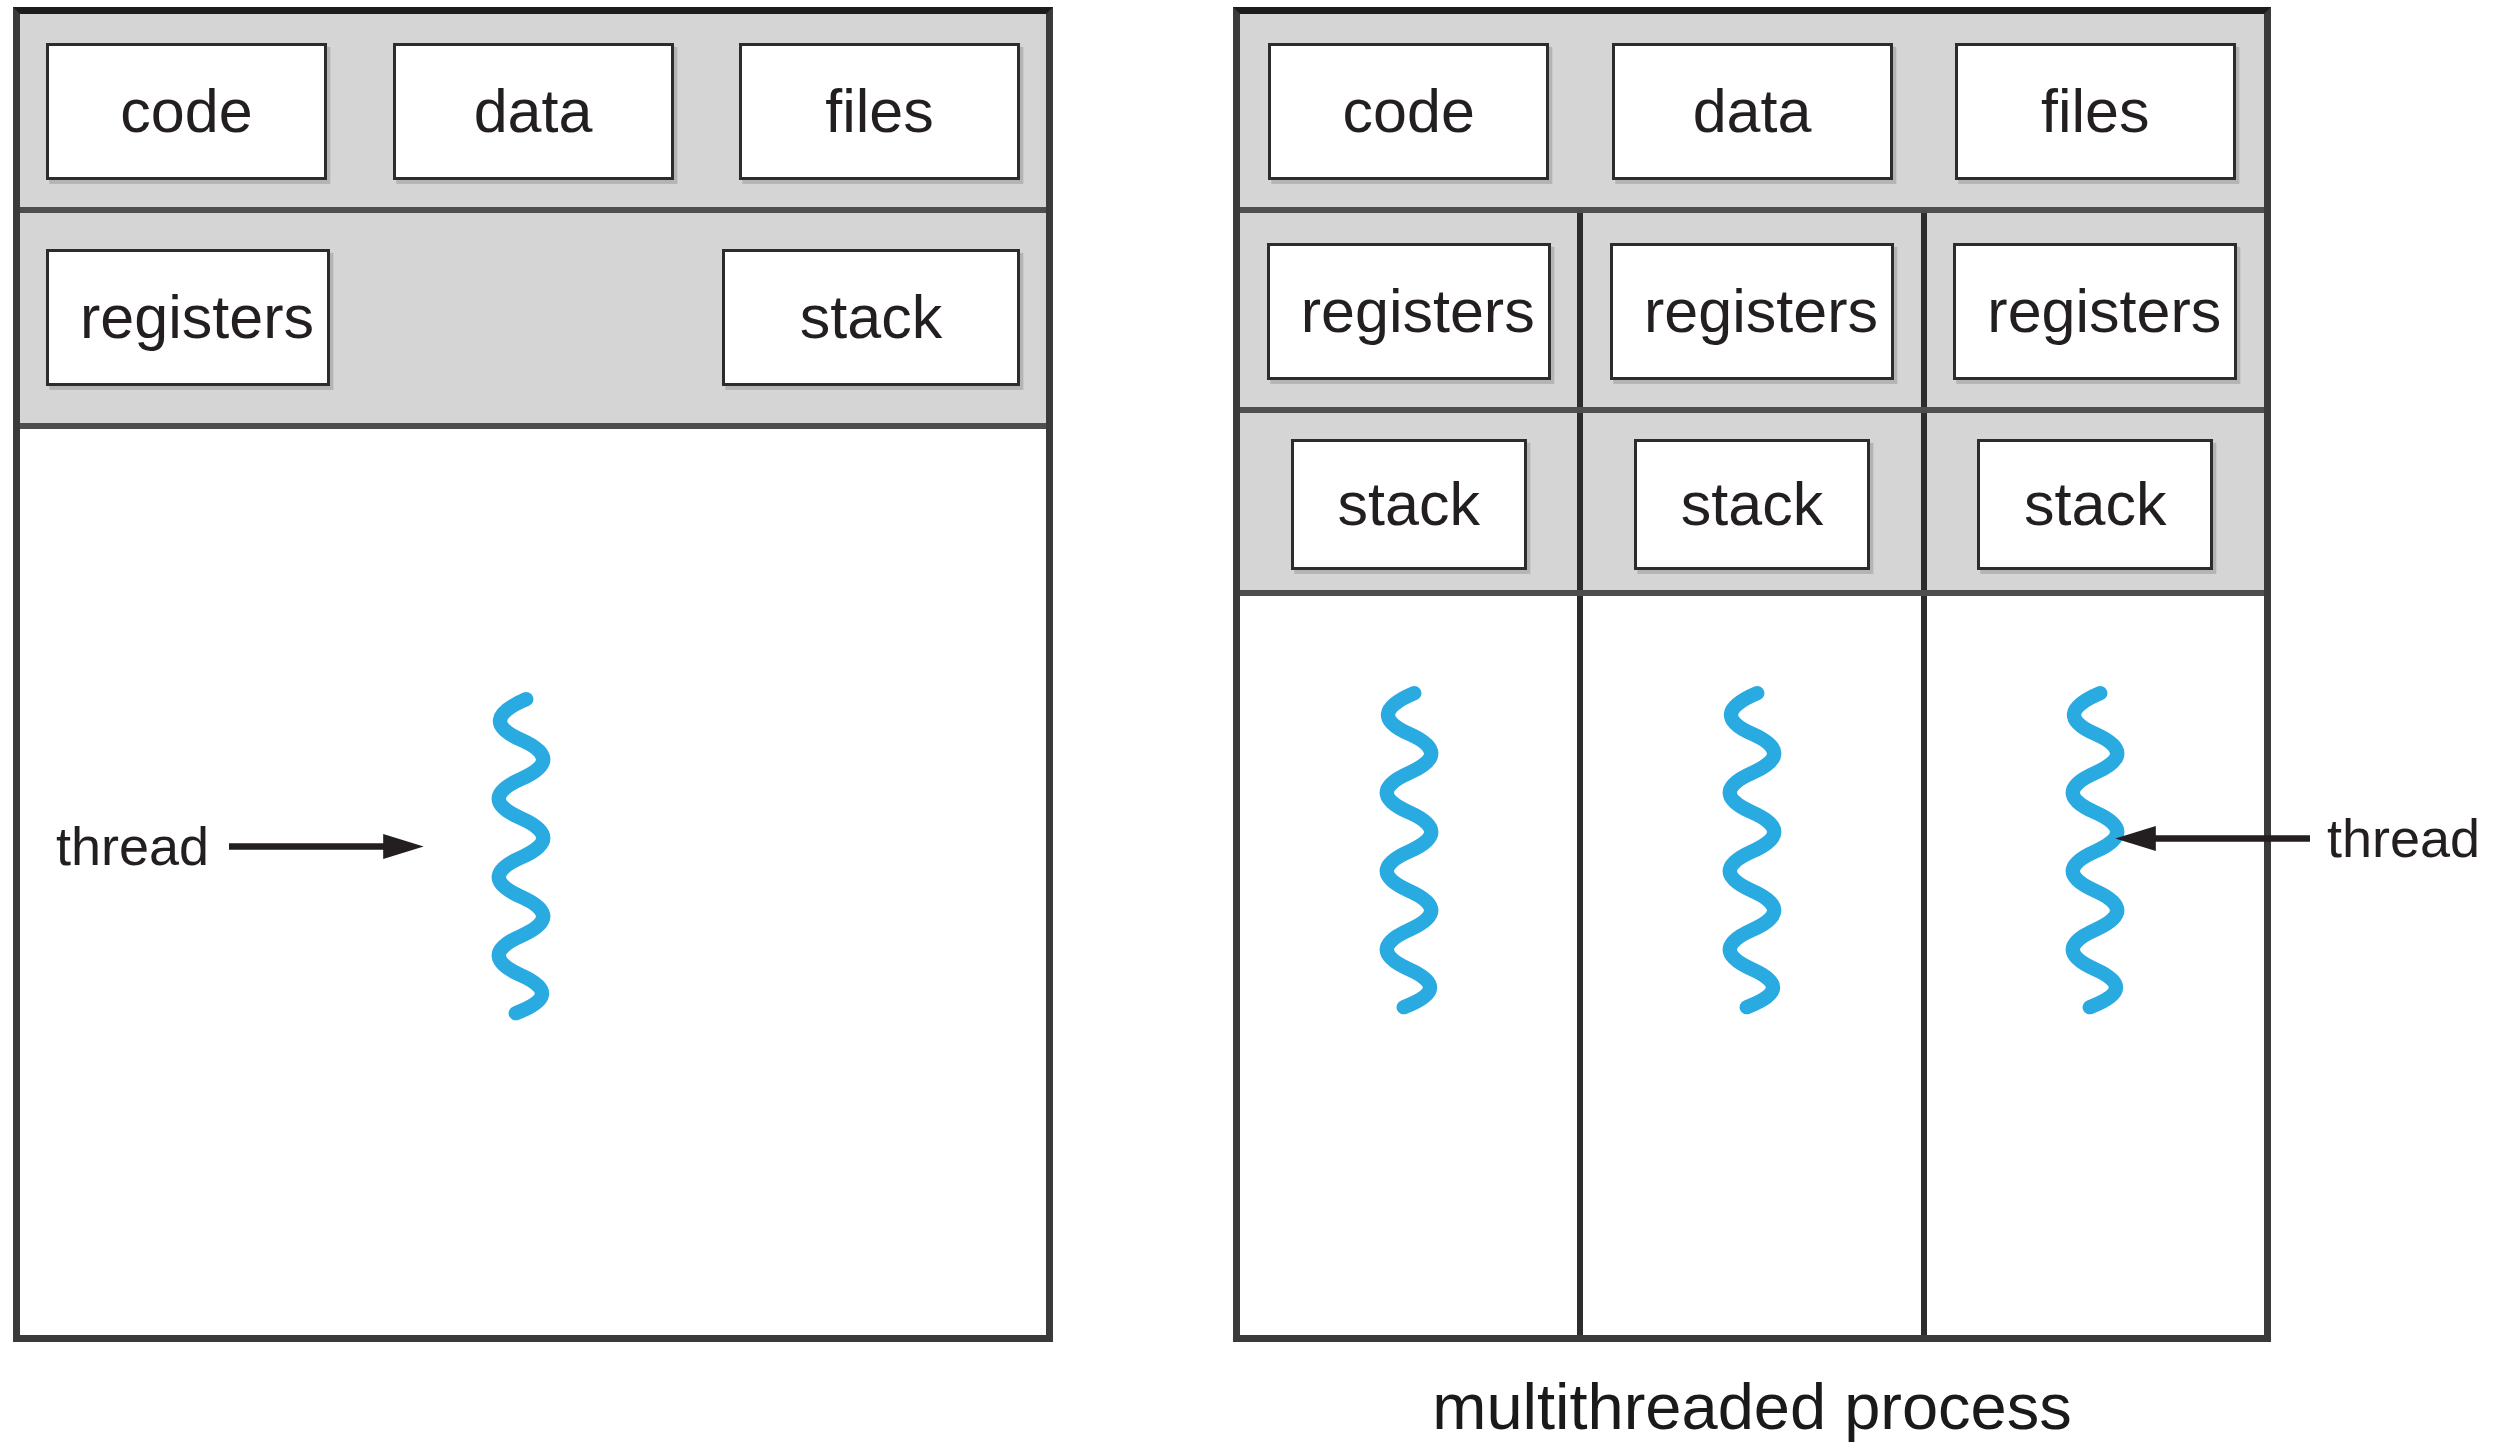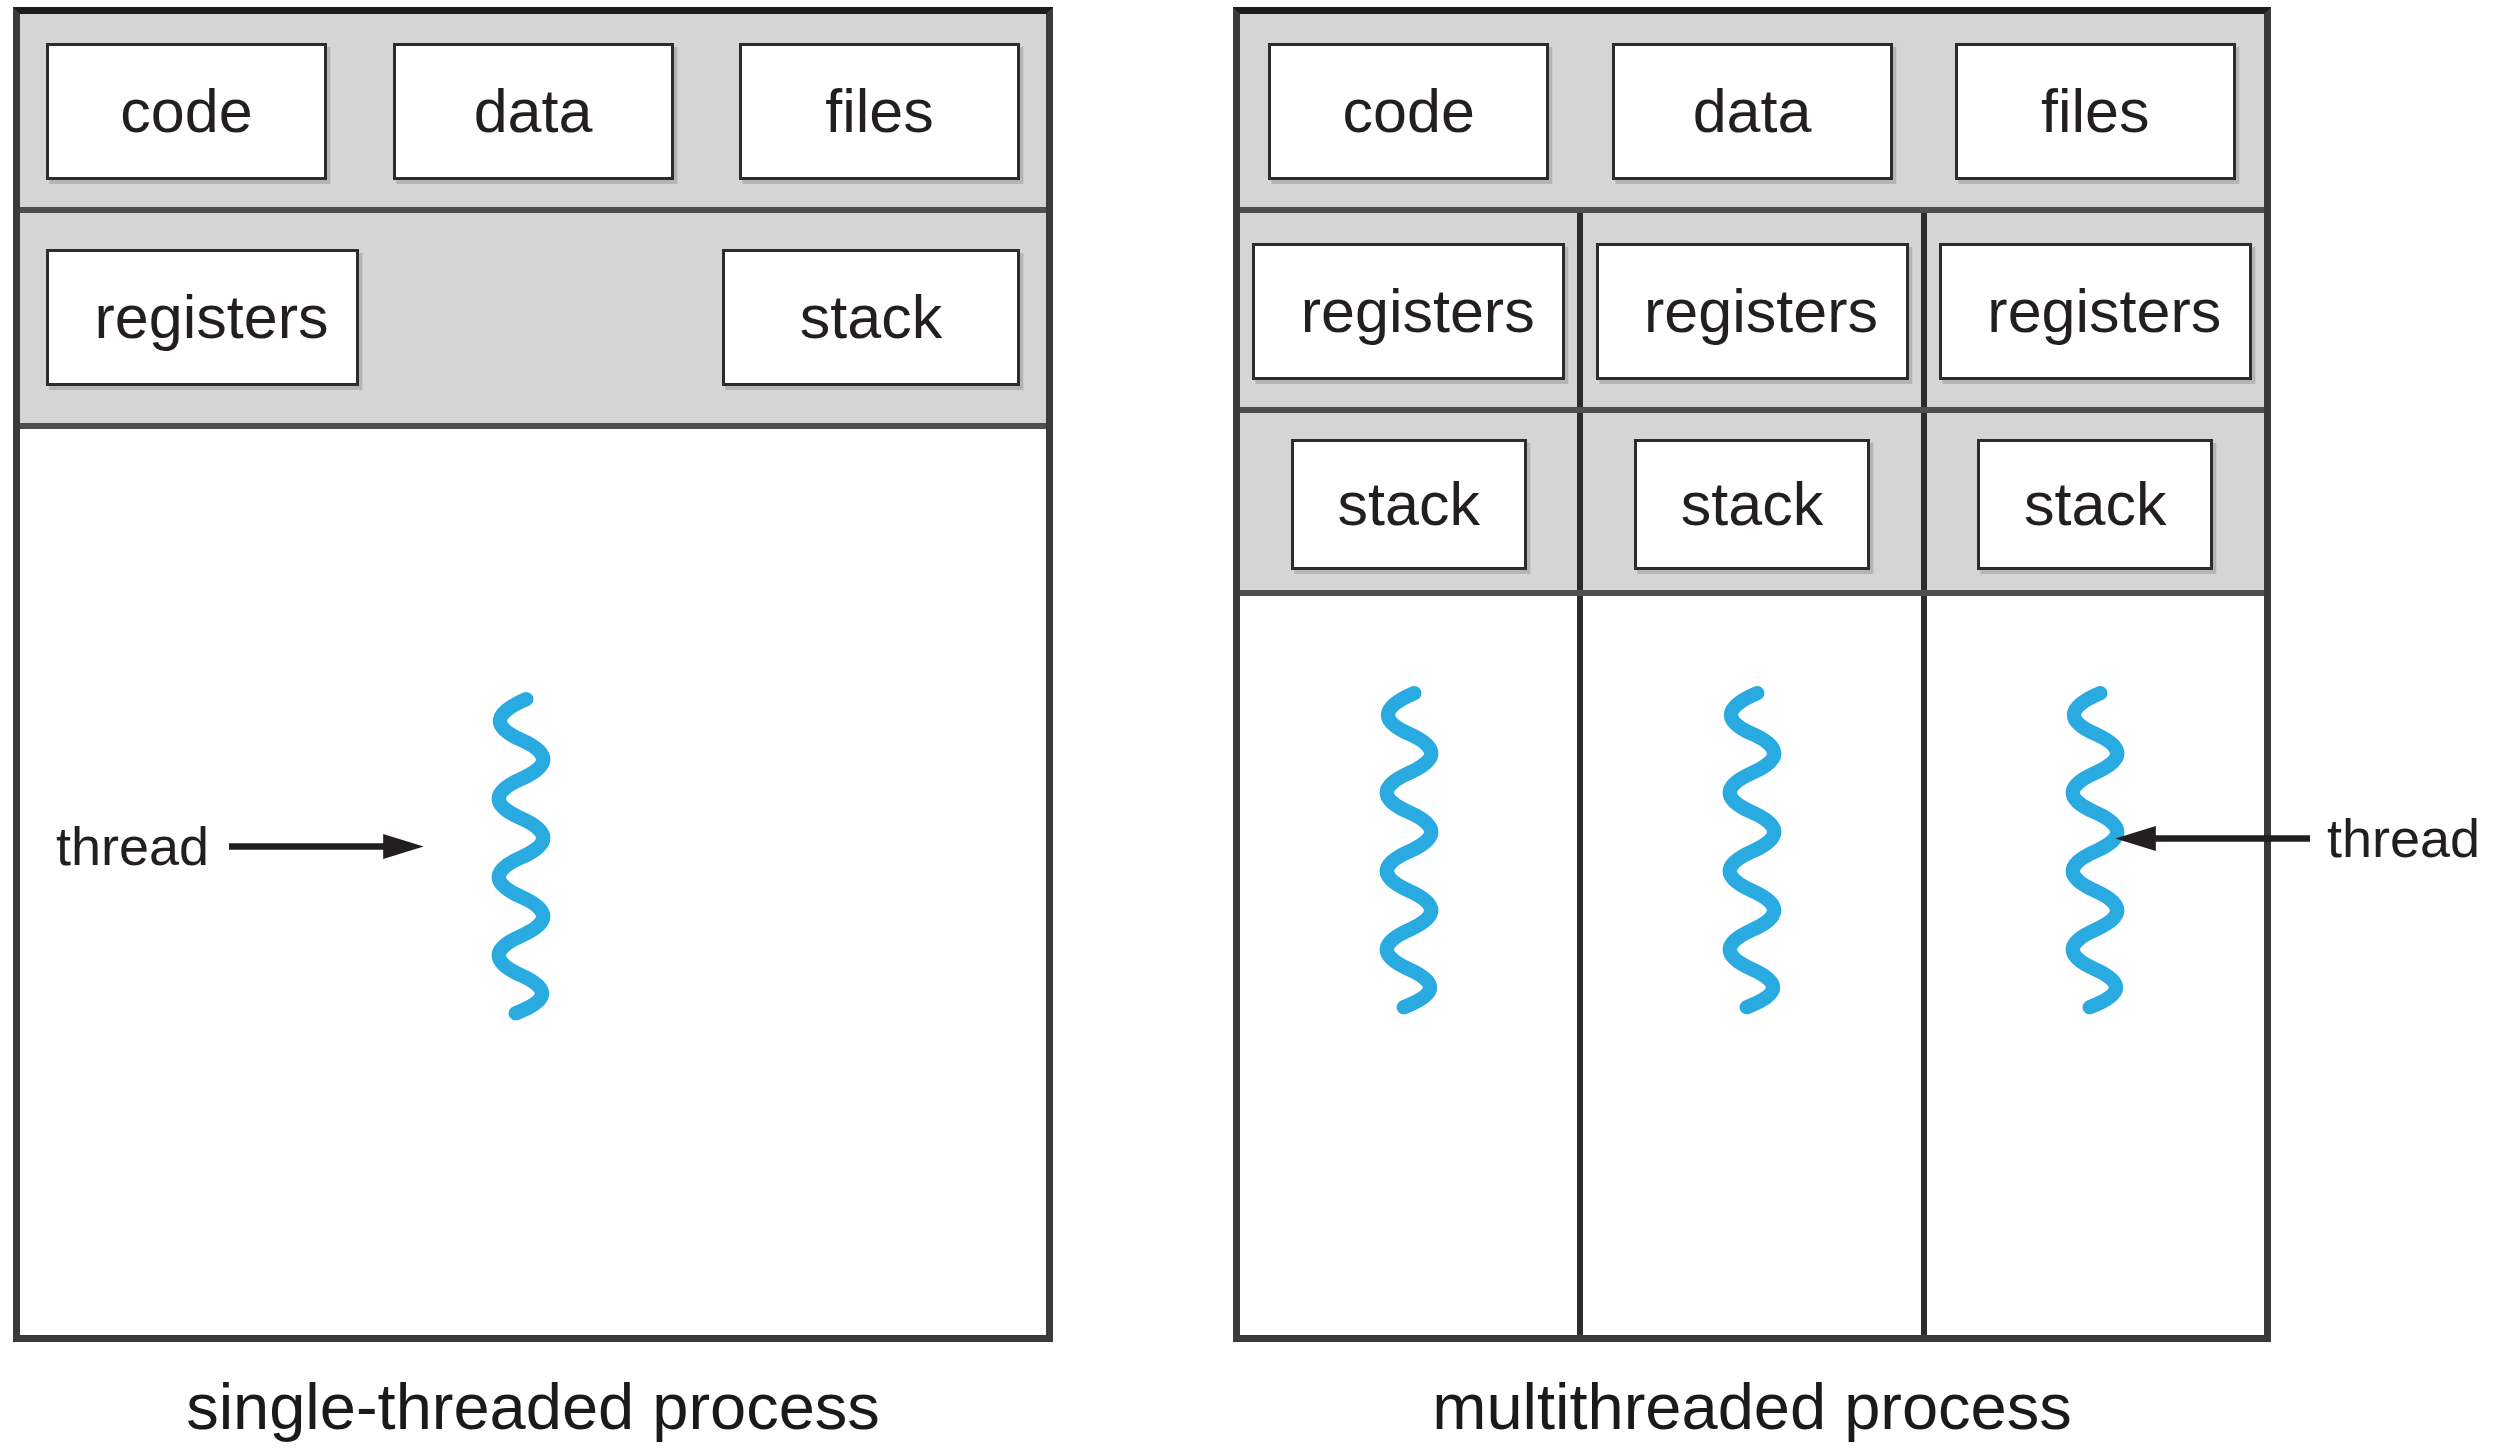--- a/index.html
+++ b/index.html
@@ -52,21 +52,21 @@
   
   .box{
     background:#fff;
     border:3.3px solid var(--box-border);
     box-shadow:3.3px 3.9px 0 rgba(35,31,32,0.18);
     display:flex;align-items:center;justify-content:center;
     box-sizing:border-box;
     font-size:61px;line-height:1;color:var(--ink);
   }
   .box-top{width:281px;height:137px;text-align:center;}
-  .box-registers{width:313px;height:137px;padding-left:18px;}
+  .box-registers{width:284px;height:137px;padding-left:18px;}
   .box-stack{width:236px;height:131px;}
   .box-stack-wide{width:298px;height:137px;}
 
   
   .rgrid{
     position:absolute;inset:0;
     display:grid;
     grid-template-columns:1fr 1fr 1fr;
     grid-template-rows:196px 203px 183px 1fr;
     column-gap:5.9px;
@@ -236,17 +236,16 @@
   </div>
 
   <div class="thread-note note-right">
     <svg class="arrow" width="196" height="29" viewBox="0 0 300 44">
       <line x1="60" y1="22" x2="300" y2="22"></line>
       <polygon points="64,3 2,22 64,41"></polygon>
     </svg>
     <span class="thread-label">thread</span>
   </div>
 
-  <div class="caption caption-left">single-threaded process</div>
   <div class="caption caption-right">multithreaded process</div>
 
 </div>
 
 
 </body></html>

